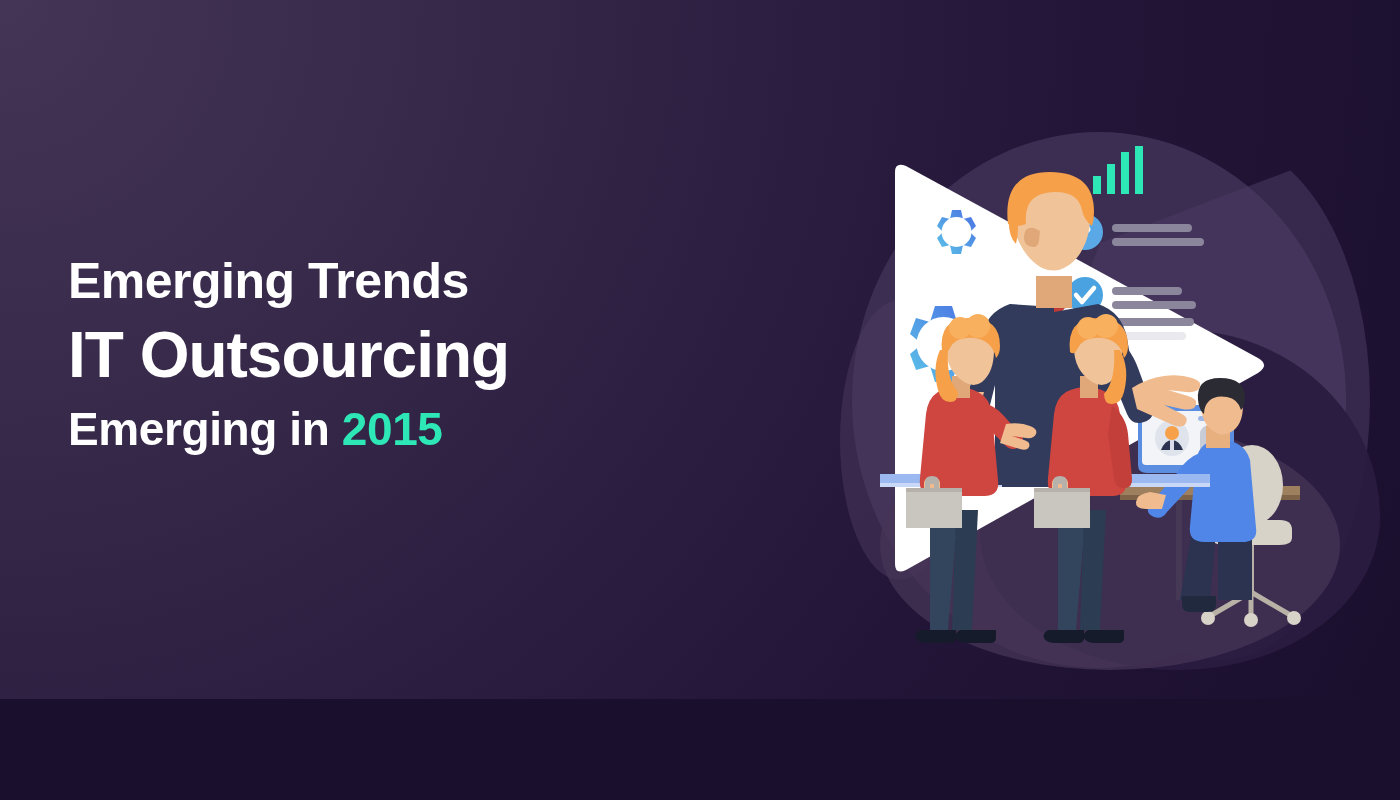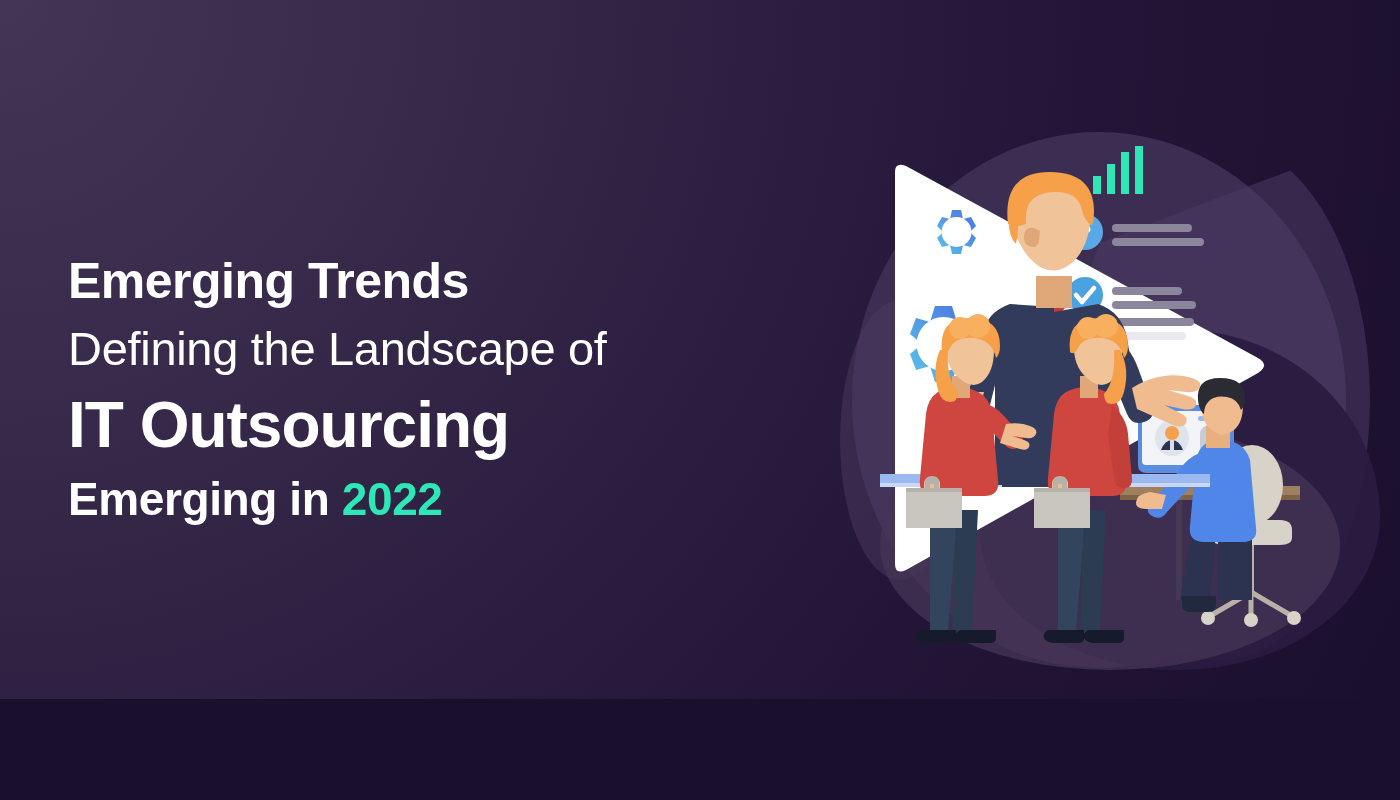--- a/index.html
+++ b/index.html
@@ -61,23 +61,22 @@
 <div id="banner">
 
   <div class="blob" id="blob-main"></div>
   <div class="blob" id="blob-wedge-r"></div>
   <div class="blob" id="blob-left-light"></div>
   <div class="blob" id="blob-wedge-dark"></div>
   <div class="blob" id="blob-lower"></div>
 
   <div id="headline">
     <span class="line l1">Emerging Trends</span>
-    <span class="line l2">Defining the Landscape of</span>
     <span class="line l3">IT Outsourcing</span>
-    <span class="line l4"><span>Emerging in </span><span class="accent">2022</span></span>
+    <span class="line l4"><span>Emerging in </span><span class="accent">2015</span></span>
   </div>
 
   <div id="illustration">
     <svg width="560" height="600" viewBox="0 0 560 600" xmlns="http://www.w3.org/2000/svg">
       <defs>
         <linearGradient id="gearGrad" x1="0" y1="1" x2="1" y2="0">
           <stop offset="0%" stop-color="#5bc4e8"></stop>
           <stop offset="100%" stop-color="#4a6fe3"></stop>
         </linearGradient>
         <clipPath id="triClip">

